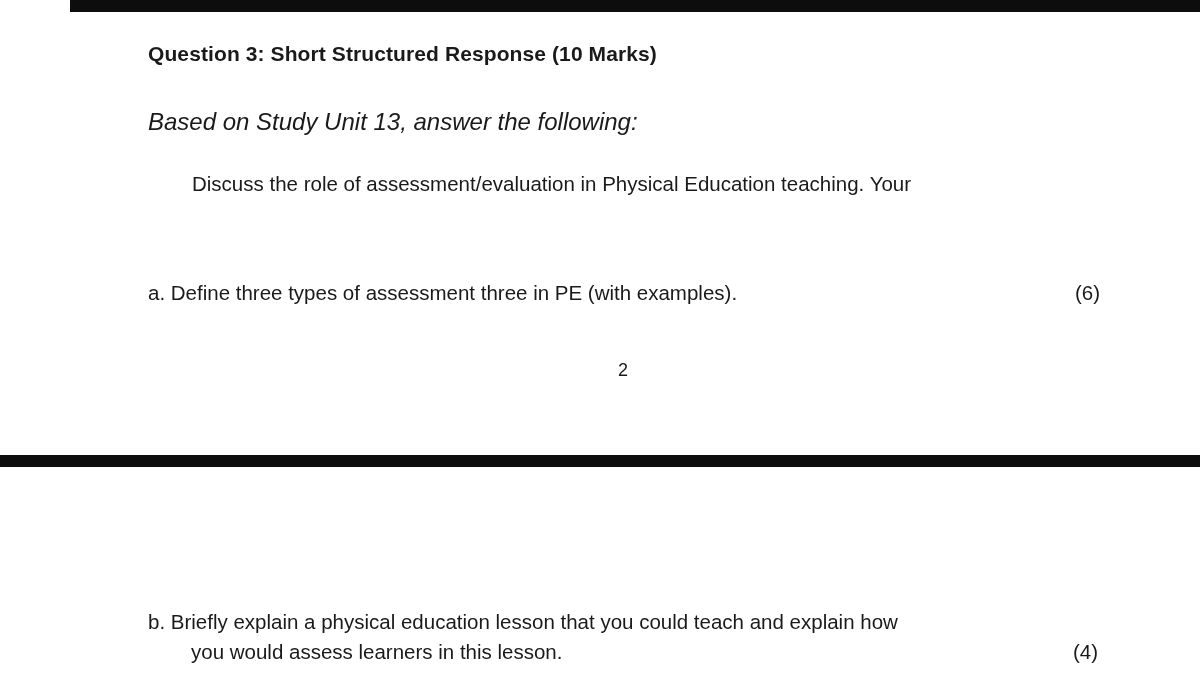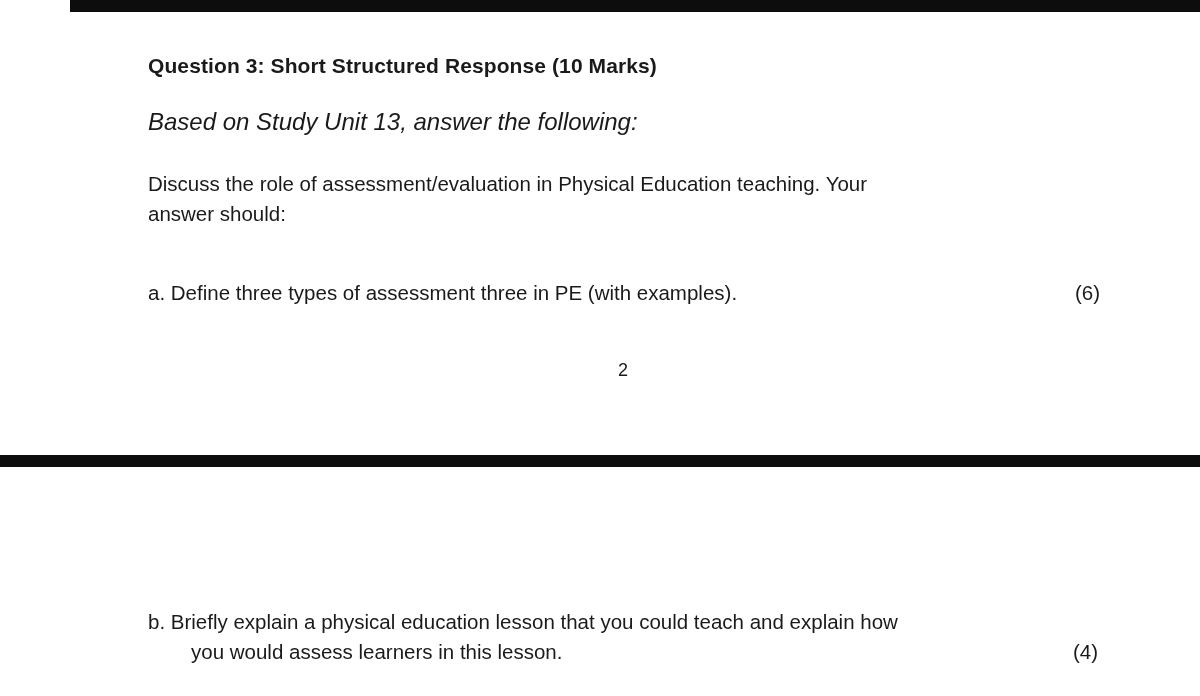--- a/index.html
+++ b/index.html
@@ -76,20 +76,21 @@
   }
   .q-subheading {
     font-size: 24px;
     font-style: italic;
     line-height: 1.3;
   }
   .q-body {
     font-size: 20.5px;
     line-height: 1.45;
     max-width: 900px;
+    margin-left: 44px;
   }
   .q-item-row {
     display: block;
     position: relative;
     font-size: 20.5px;
     line-height: 1.45;
   }
   .marks {
     position: absolute;
     right: 0;
@@ -118,31 +119,30 @@
 </style>
 </head>
 <body>
 
 <div class="page-wrap">
 
   <div class="top-band"></div>
   <div class="top-band-left"></div>
 
   <div class="sheet-top">
-    <div class="content" style="top: 28px; margin-top: 12px;">
+    <div class="content" style="top: 28px;">
       <div class="q-heading">Question 3: Short Structured Response (10 Marks)</div>
     </div>
 
     <div class="content" style="top: 94px;">
       <div class="q-subheading">Based on Study Unit 13, answer the following:</div>
     </div>
 
     <div class="content" style="top: 157px;">
       <div class="q-body">Discuss the role of assessment/evaluation in Physical Education teaching. Your</div>
-      <div class="q-body">answer should:</div>
     </div>
 
     <div class="content" style="top: 266px;">
       <div class="q-item-row">
         <span>a. Define three types of assessment three in PE (with examples).</span>
         <span class="marks">(6)</span>
       </div>
     </div>
 
     <div class="content" style="top: 348px;">

